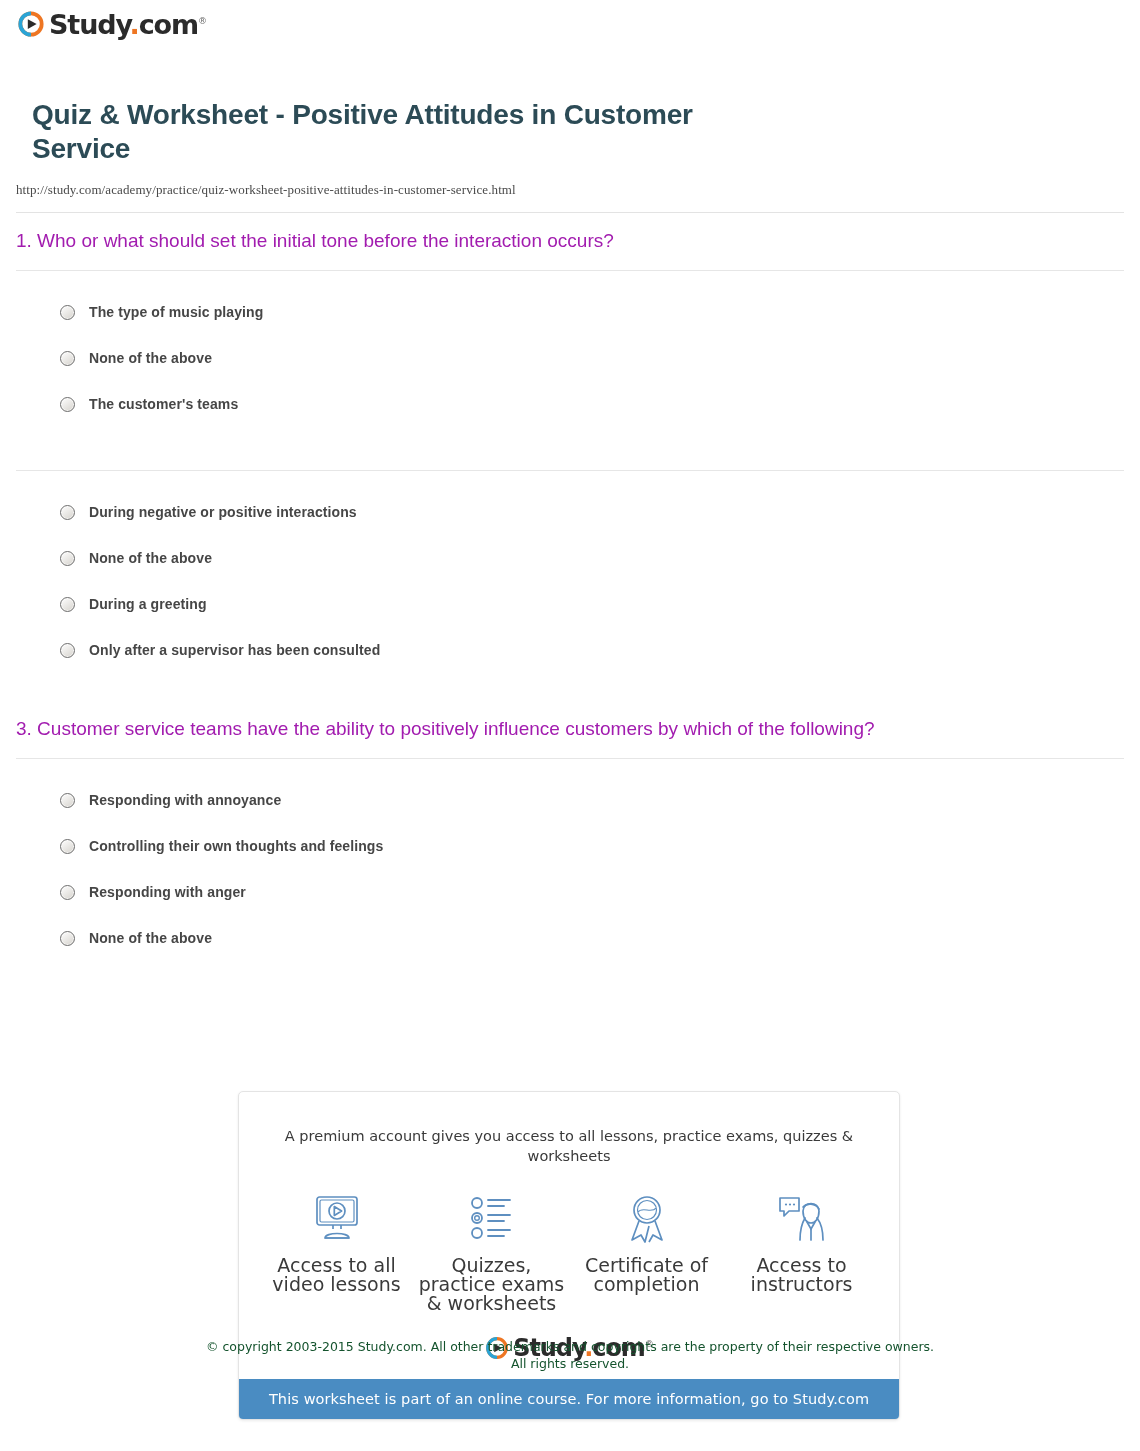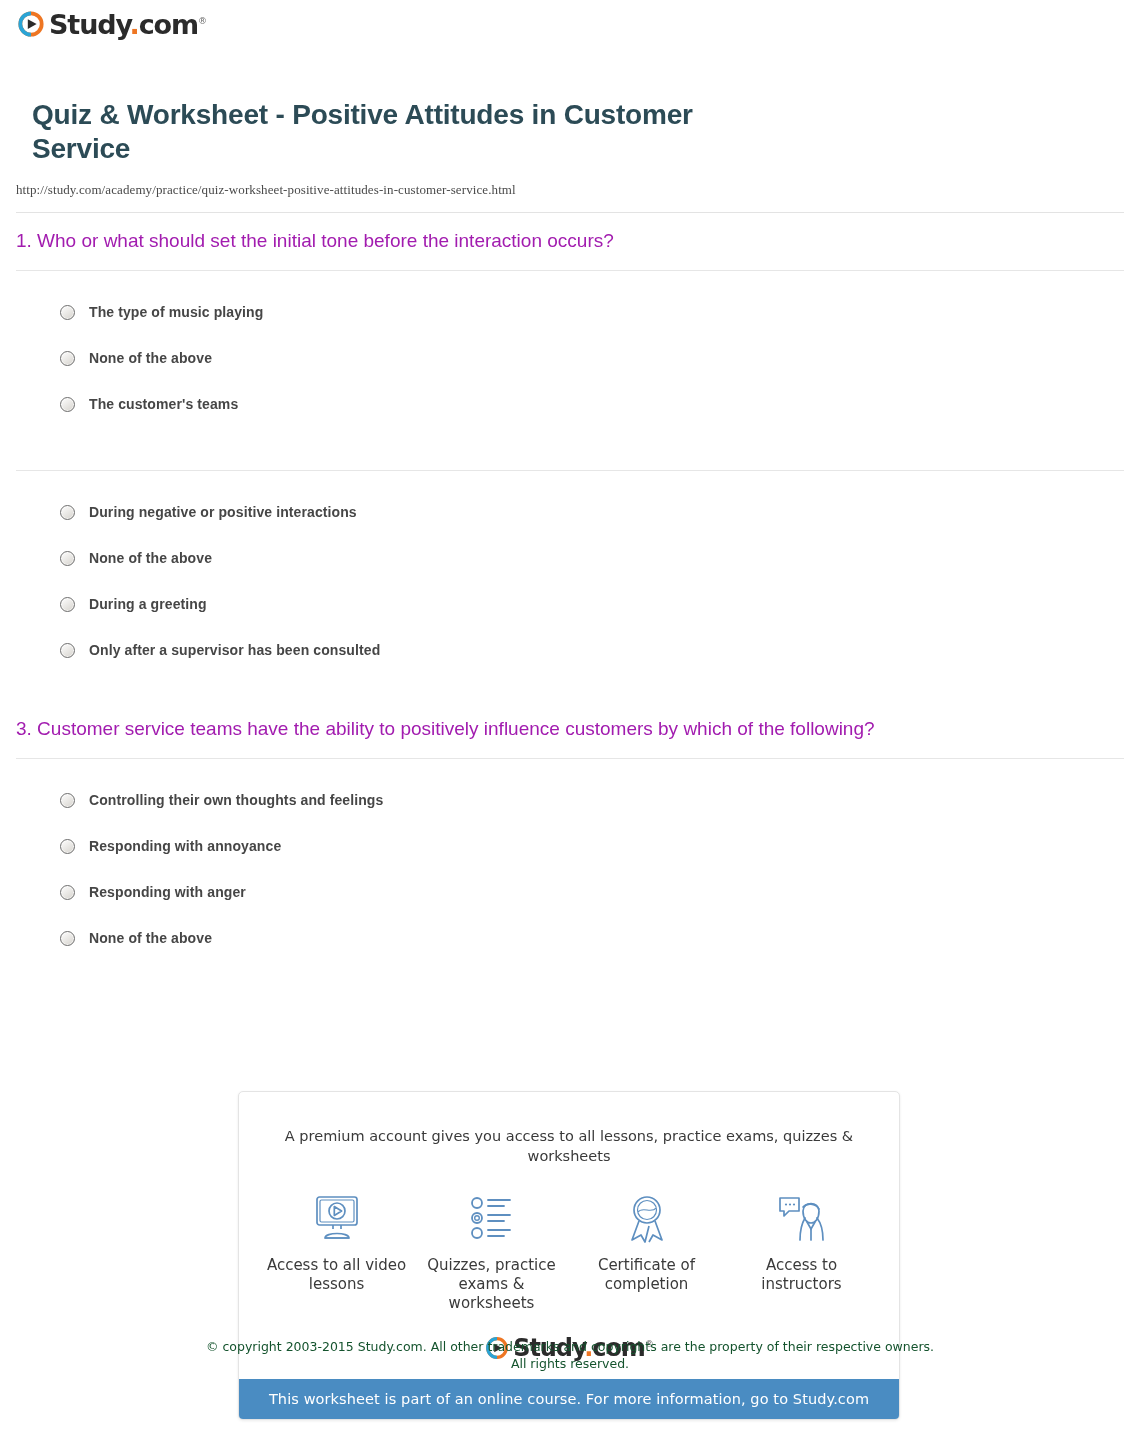--- a/index.html
+++ b/index.html
@@ -165,21 +165,21 @@
     text-align: center;
   }
   .feature-icon {
     height: 58px;
     display: flex;
     align-items: center;
     justify-content: center;
   }
   .feature-label {
     margin-top: 8px;
-    font-size: 15px;
+    font-size: 19px;
     line-height: 19px;
     color: #3a3a3a;
   }
   .promo-logo {
     display: flex;
     align-items: center;
     justify-content: center;
     gap: 3px;
     margin-top: 22px;
     padding-bottom: 18px;
@@ -271,25 +271,25 @@
       </div>
     </div>
   </div>
 
   <div class="question-block">
     <div class="q-text">3. Customer service teams have the ability to positively influence customers by which of the following?</div>
     <div class="q-rule"></div>
     <div class="options">
       <div class="option-row">
         <span class="radio"></span>
+        <span class="option-label">Responding with annoyance</span>
+      </div>
+      <div class="option-row">
+        <span class="radio"></span>
         <span class="option-label">Controlling their own thoughts and feelings</span>
-      </div>
-      <div class="option-row">
-        <span class="radio"></span>
-        <span class="option-label">Responding with annoyance</span>
       </div>
       <div class="option-row">
         <span class="radio"></span>
         <span class="option-label">Responding with anger</span>
       </div>
       <div class="option-row">
         <span class="radio"></span>
         <span class="option-label">None of the above</span>
       </div>
     </div>

